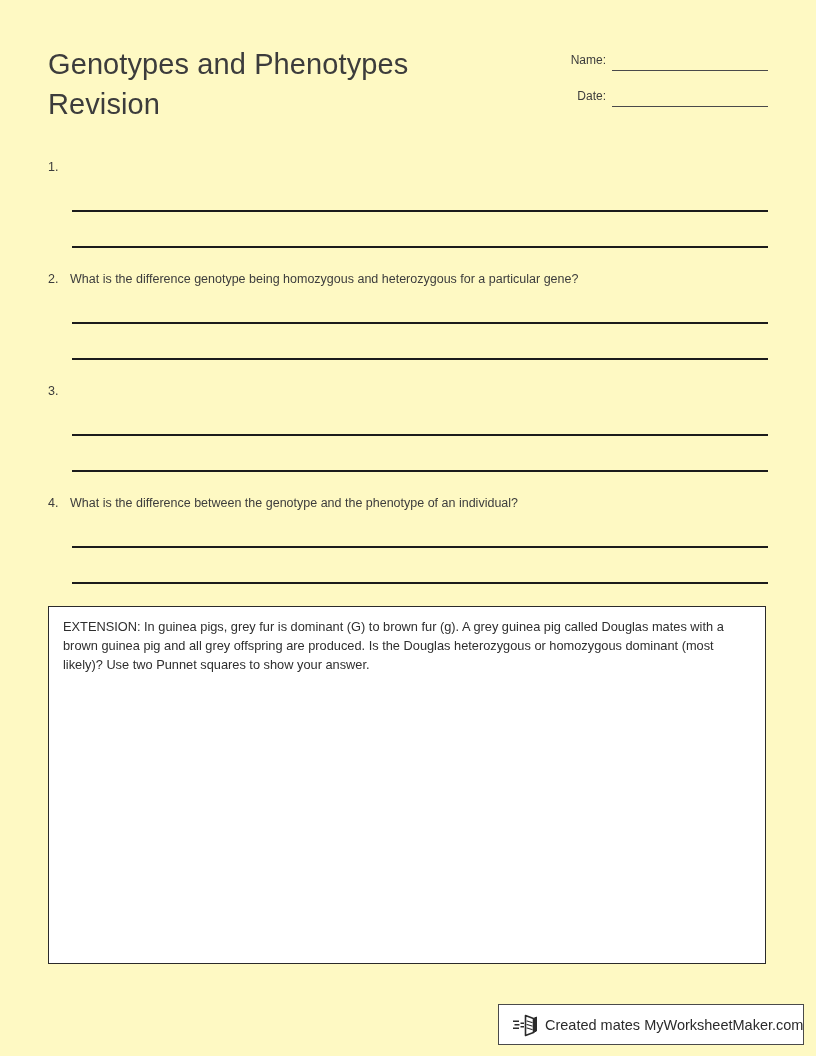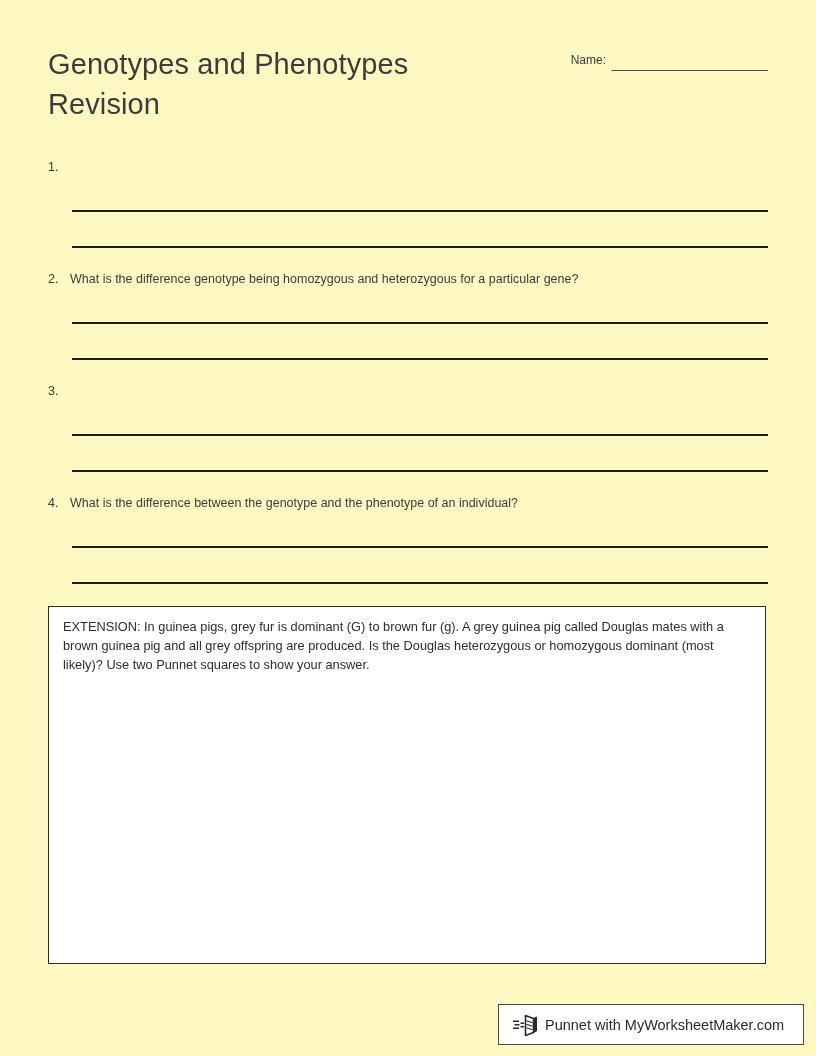--- a/index.html
+++ b/index.html
@@ -181,20 +181,24 @@
 <body>
 
 <div class="page">
 
   <div class="header">
     <div class="title">Genotypes and Phenotypes Revision</div>
 
     <div class="meta">
       <div class="meta-row">
         <span class="meta-label">Name:</span>
+        <span class="meta-rule"></span>
+      </div>
+      <div class="meta-row">
+        <span class="meta-label">Date:</span>
         <span class="meta-rule"></span>
       </div>
     </div>
   </div>
 
   <div class="questions">
 
     <div class="q-block">
       <div class="q-text">
         <span class="q-num">1.</span>
@@ -253,16 +257,16 @@
         <rect x="7.5" y="13" width="3.5" height="1.5"></rect>
       </g>
       <path d="M12.5 2.5 L20.5 5.5 L20.5 19.5 L12.5 22.5 Z" fill="#ffffff" stroke="#2b2b2b" stroke-width="1.6" stroke-linejoin="round"></path>
       <path d="M20.5 5.5 L23.5 4 L23.5 18 L20.5 19.5 Z" fill="#2b2b2b" stroke="#2b2b2b" stroke-width="1" stroke-linejoin="round"></path>
       <g stroke="#2b2b2b" stroke-width="1.2" stroke-linecap="round">
         <line x1="14" y1="8" x2="19" y2="9.5"></line>
         <line x1="14" y1="11.5" x2="19" y2="13"></line>
         <line x1="14" y1="15" x2="19" y2="16.5"></line>
       </g>
     </svg>
-    <span class="badge-text">Punnet with MyWorksheetMaker.com</span>
+    <span class="badge-text">Created mates MyWorksheetMaker.com</span>
   </div>
 
 </div>
 
 </body></html>

